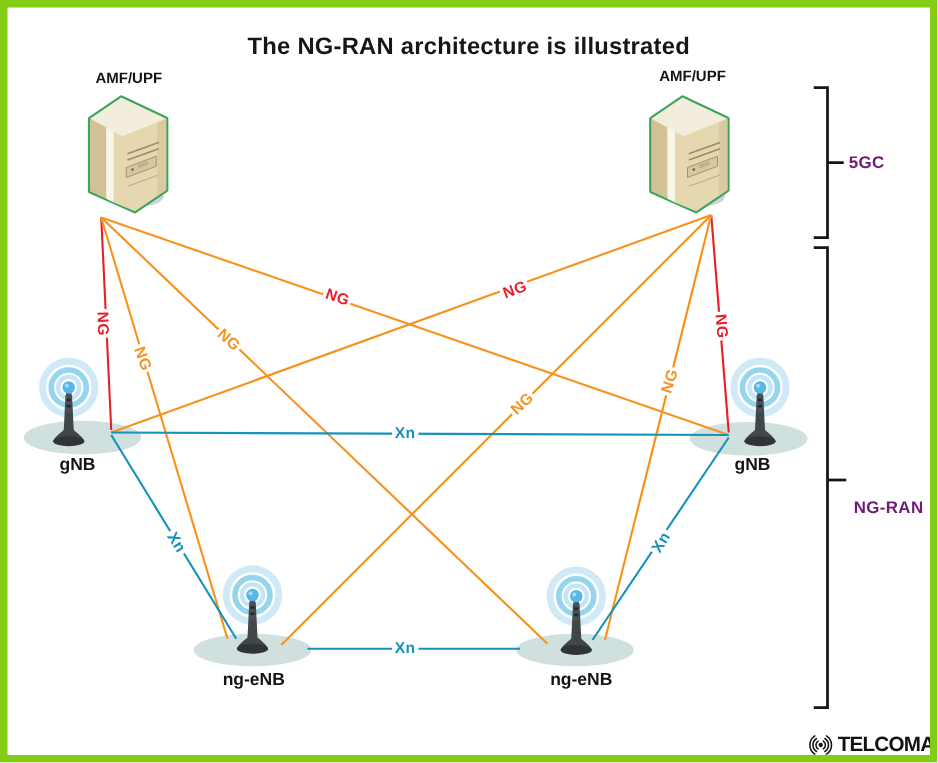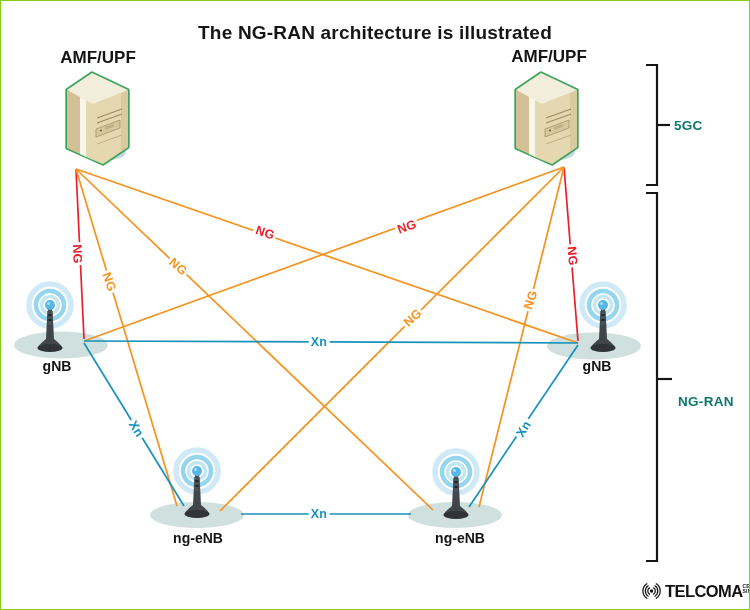--- a/index.html
+++ b/index.html
@@ -1,42 +1,42 @@
 <!DOCTYPE html>
 <html><head>
 <meta charset="utf-8">
 <style>
   html,body{margin:0;padding:0;background:#fff;}
   .canvas{
     position:relative;width:750px;height:610px;background:#ffffff;
     font-family:"Liberation Sans",sans-serif;overflow:hidden;
-    box-sizing:border-box;border:1px solid #84cc16;
+    box-sizing:border-box;border:6px solid #84cc16;
   }
   .canvas svg.diagram{position:absolute;left:0;top:0;}
   .title{
     position:absolute;left:0;right:0;top:21px;text-align:center;
     font-size:19px;font-weight:600;color:#161616;letter-spacing:.2px;
   }
   .node-label{
     position:absolute;transform:translate(-50%,-50%);
     font-weight:700;color:#141414;white-space:nowrap;line-height:1;
   }
-  .core-label{font-size:17px;}
+  .core-label{font-size:12px;}
   .ran-label{font-size:14px;font-weight:700;}
   .link-label{
     position:absolute;background:#ffffff;padding:1px 2px;line-height:1;
     font-size:12.5px;font-weight:700;letter-spacing:.3px;white-space:nowrap;
     transform:translate(-50%,-50%) rotate(var(--r,0deg));
   }
   .lbl-red{color:#e8202a;}
   .lbl-orange{color:#f6921e;}
   .lbl-blue{color:#1792bb;}
   .bracket-label{
     position:absolute;transform:translateY(-50%);
-    font-size:13.5px;font-weight:700;color:#0f766e;letter-spacing:.3px;white-space:nowrap;
+    font-size:13.5px;font-weight:700;color:#701a75;letter-spacing:.3px;white-space:nowrap;
   }
   .logo{
     position:absolute;left:639px;top:577px;display:flex;align-items:center;gap:2px;
   }
   .logo-text{display:flex;flex-direction:row;}
   .logo-name{
     font-size:16.5px;font-weight:800;letter-spacing:-.6px;color:#121212;line-height:1;
   }
   .logo-tagline{
     font-size:5px;font-weight:600;letter-spacing:.24px;color:#1c1c1c;margin-top:1.5px;line-height:1;

